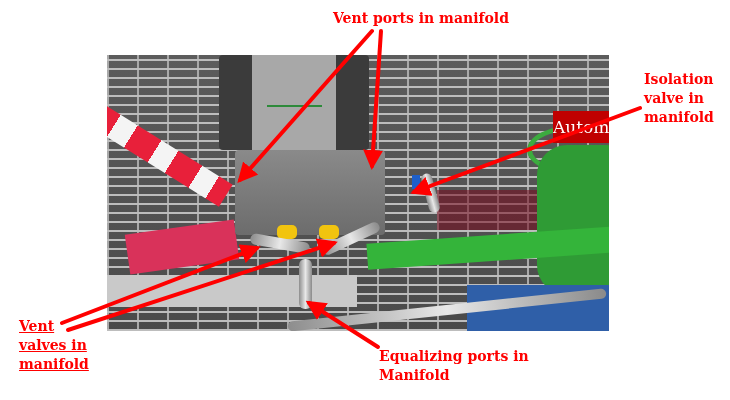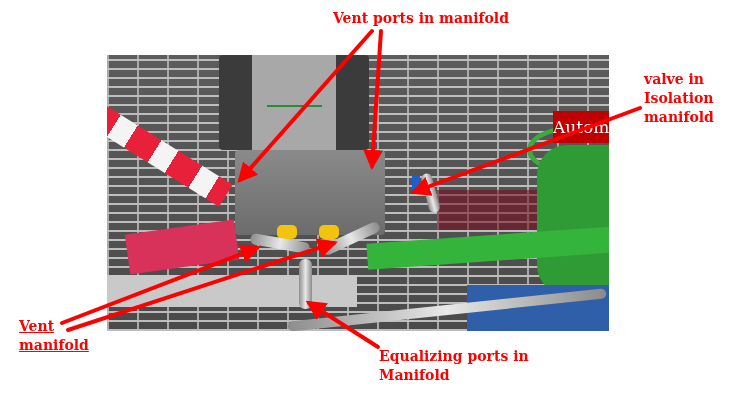--- a/index.html
+++ b/index.html
@@ -95,26 +95,27 @@
     <line x1="68" y1="330" x2="334" y2="243" marker-end="url(#ah)"></line>
     <line x1="378" y1="347" x2="309" y2="303" marker-end="url(#ah)"></line>
   </g>
 </svg>
 
 <div class="label" style="left:333px;top:9px;">
   <span>Vent ports in manifold</span>
 </div>
 
 <div class="label" style="left:644px;top:70px;">
+  <div>Isolation</div>
   <div>valve in</div>
-  <div>Isolation</div>
   <div>manifold</div>
 </div>
 
 <div class="label" style="left:19px;top:317px;text-decoration:underline;">
   <div>Vent</div>
+  <div>valves in</div>
   <div>manifold</div>
 </div>
 
 <div class="label" style="left:379px;top:347px;">
   <div>Equalizing ports in</div>
   <div>Manifold</div>
 </div>
 
 </body></html>

